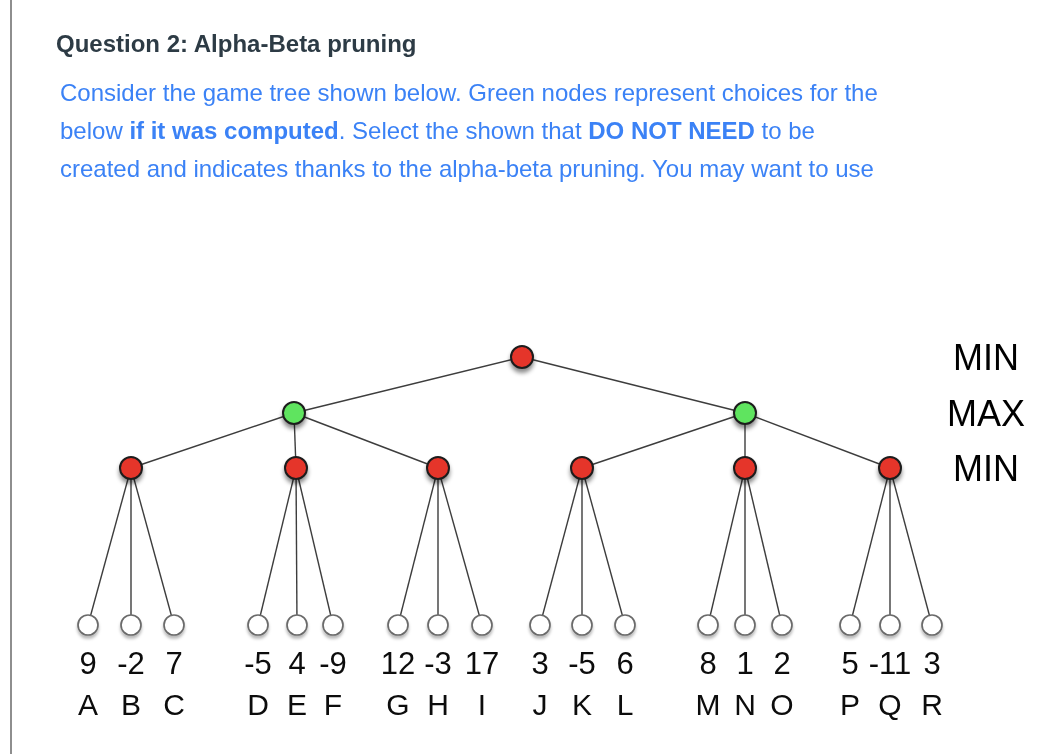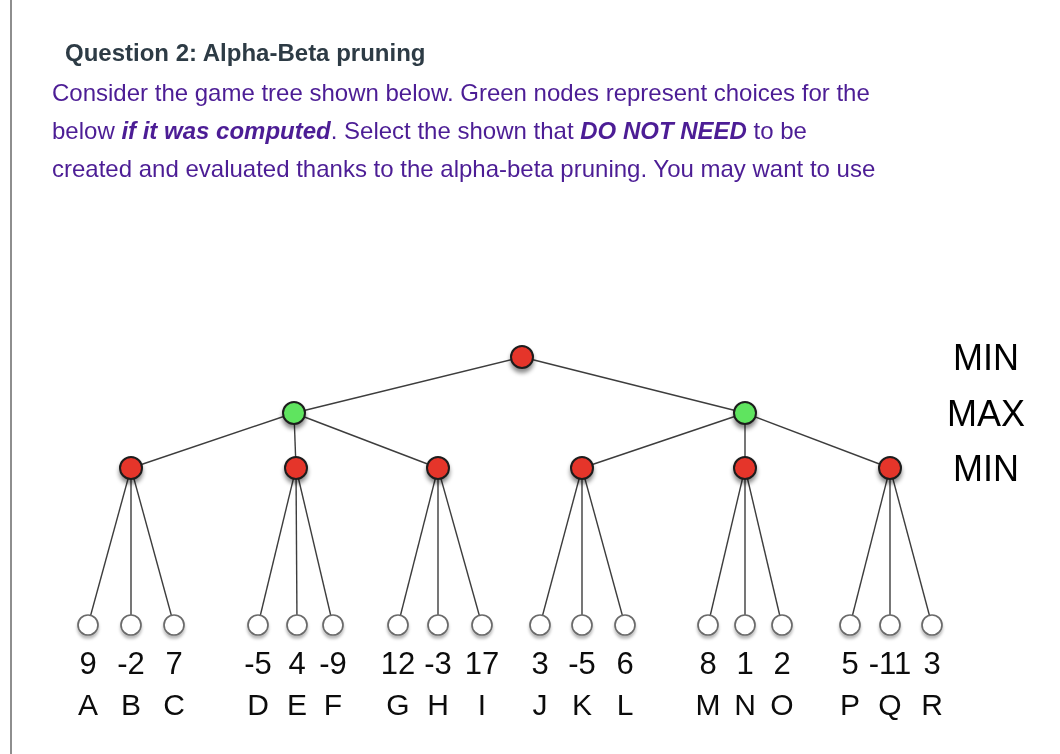--- a/index.html
+++ b/index.html
@@ -19,36 +19,36 @@
     left: 10px;
     top: 0;
     width: 2px;
     height: 754px;
     background: #8e8e8e;
   }
   .qtitle {
     position: absolute;
     left: 52px;
     top: 26px;
-    margin: 13px;
+    margin: 4px;
     font-size: 24px;
     font-weight: 700;
     color: #2d3b45;
     white-space: nowrap;
   }
   .qbody {
     position: absolute;
-    left: 52px;
+    left: 60px;
     top: 74px;
     font-size: 24px;
     line-height: 38px;
-    color: #4c1d95;
+    color: #3b82f6;
     white-space: nowrap;
   }
-  .qbody b { font-weight: 700; font-style: italic; }
+  .qbody b { font-weight: 700; }
   svg.tree {
     position: absolute;
     left: 0;
     top: 0;
     pointer-events: none;
   }
   svg.tree text {
     font-family: "Liberation Sans", sans-serif;
     fill: #0c0c0c;
   }
@@ -59,21 +59,21 @@
 </head>
 <body>
 
 <div class="left-border"></div>
 
 <h2 class="qtitle">Question 2: Alpha-Beta pruning</h2>
 
 <div class="qbody">
     <div><span>Consider the game tree shown below. Green nodes represent choices for the</span></div>
     <div><span>below </span><b>if it was computed</b><span>. Select the shown that </span><b>DO NOT NEED</b><span> to be</span></div>
-    <div><span>created and evaluated thanks to the alpha-beta pruning. You may want to use</span></div>
+    <div><span>created and indicates thanks to the alpha-beta pruning. You may want to use</span></div>
   </div>
 
 <svg class="tree" width="1060" height="754" viewBox="0 0 1060 754">
     <defs>
       <filter id="nodeShadow" x="-80%" y="-80%" width="260%" height="260%">
         <feDropShadow dx="0" dy="4" stdDeviation="2.2" flood-color="#000" flood-opacity="0.45"></feDropShadow>
       </filter>
       <filter id="leafShadow" x="-80%" y="-80%" width="260%" height="260%">
         <feDropShadow dx="0" dy="3" stdDeviation="1.8" flood-color="#000" flood-opacity="0.28"></feDropShadow>
       </filter>

